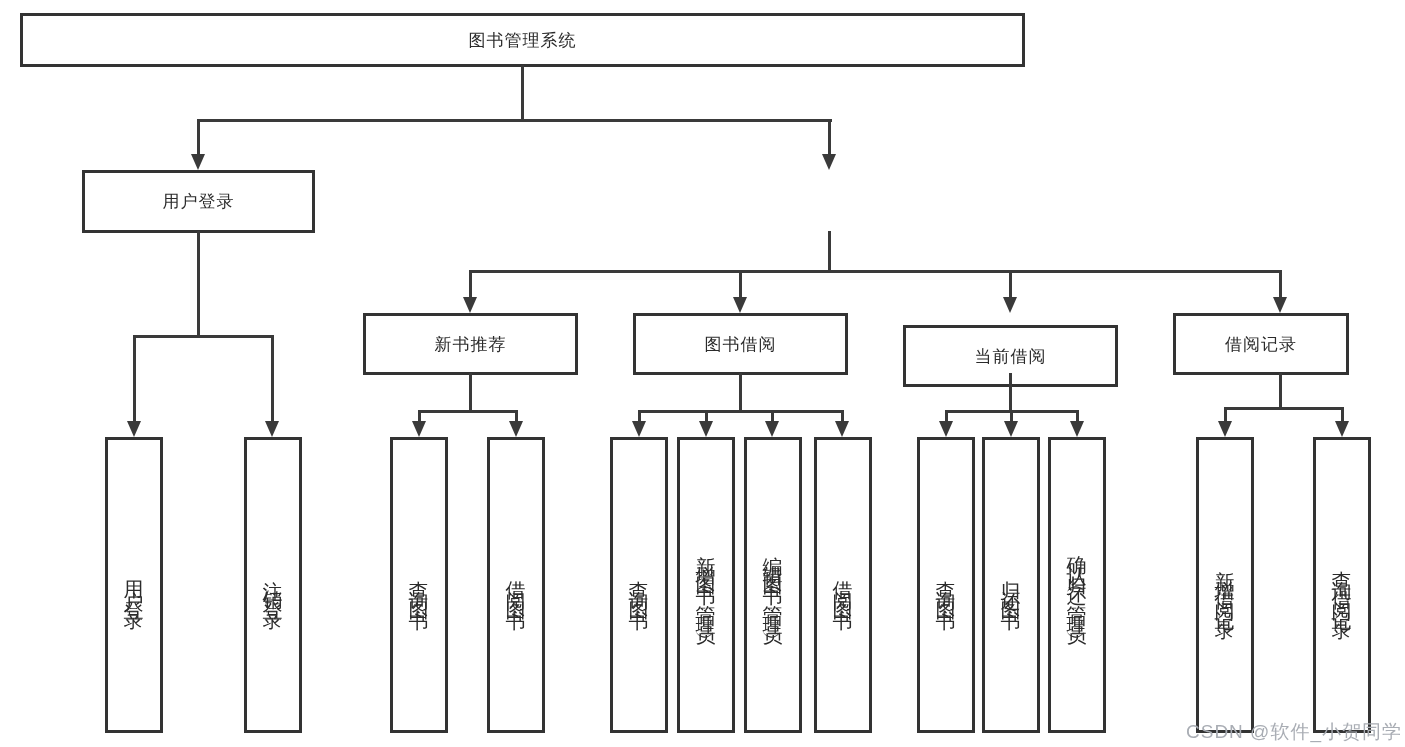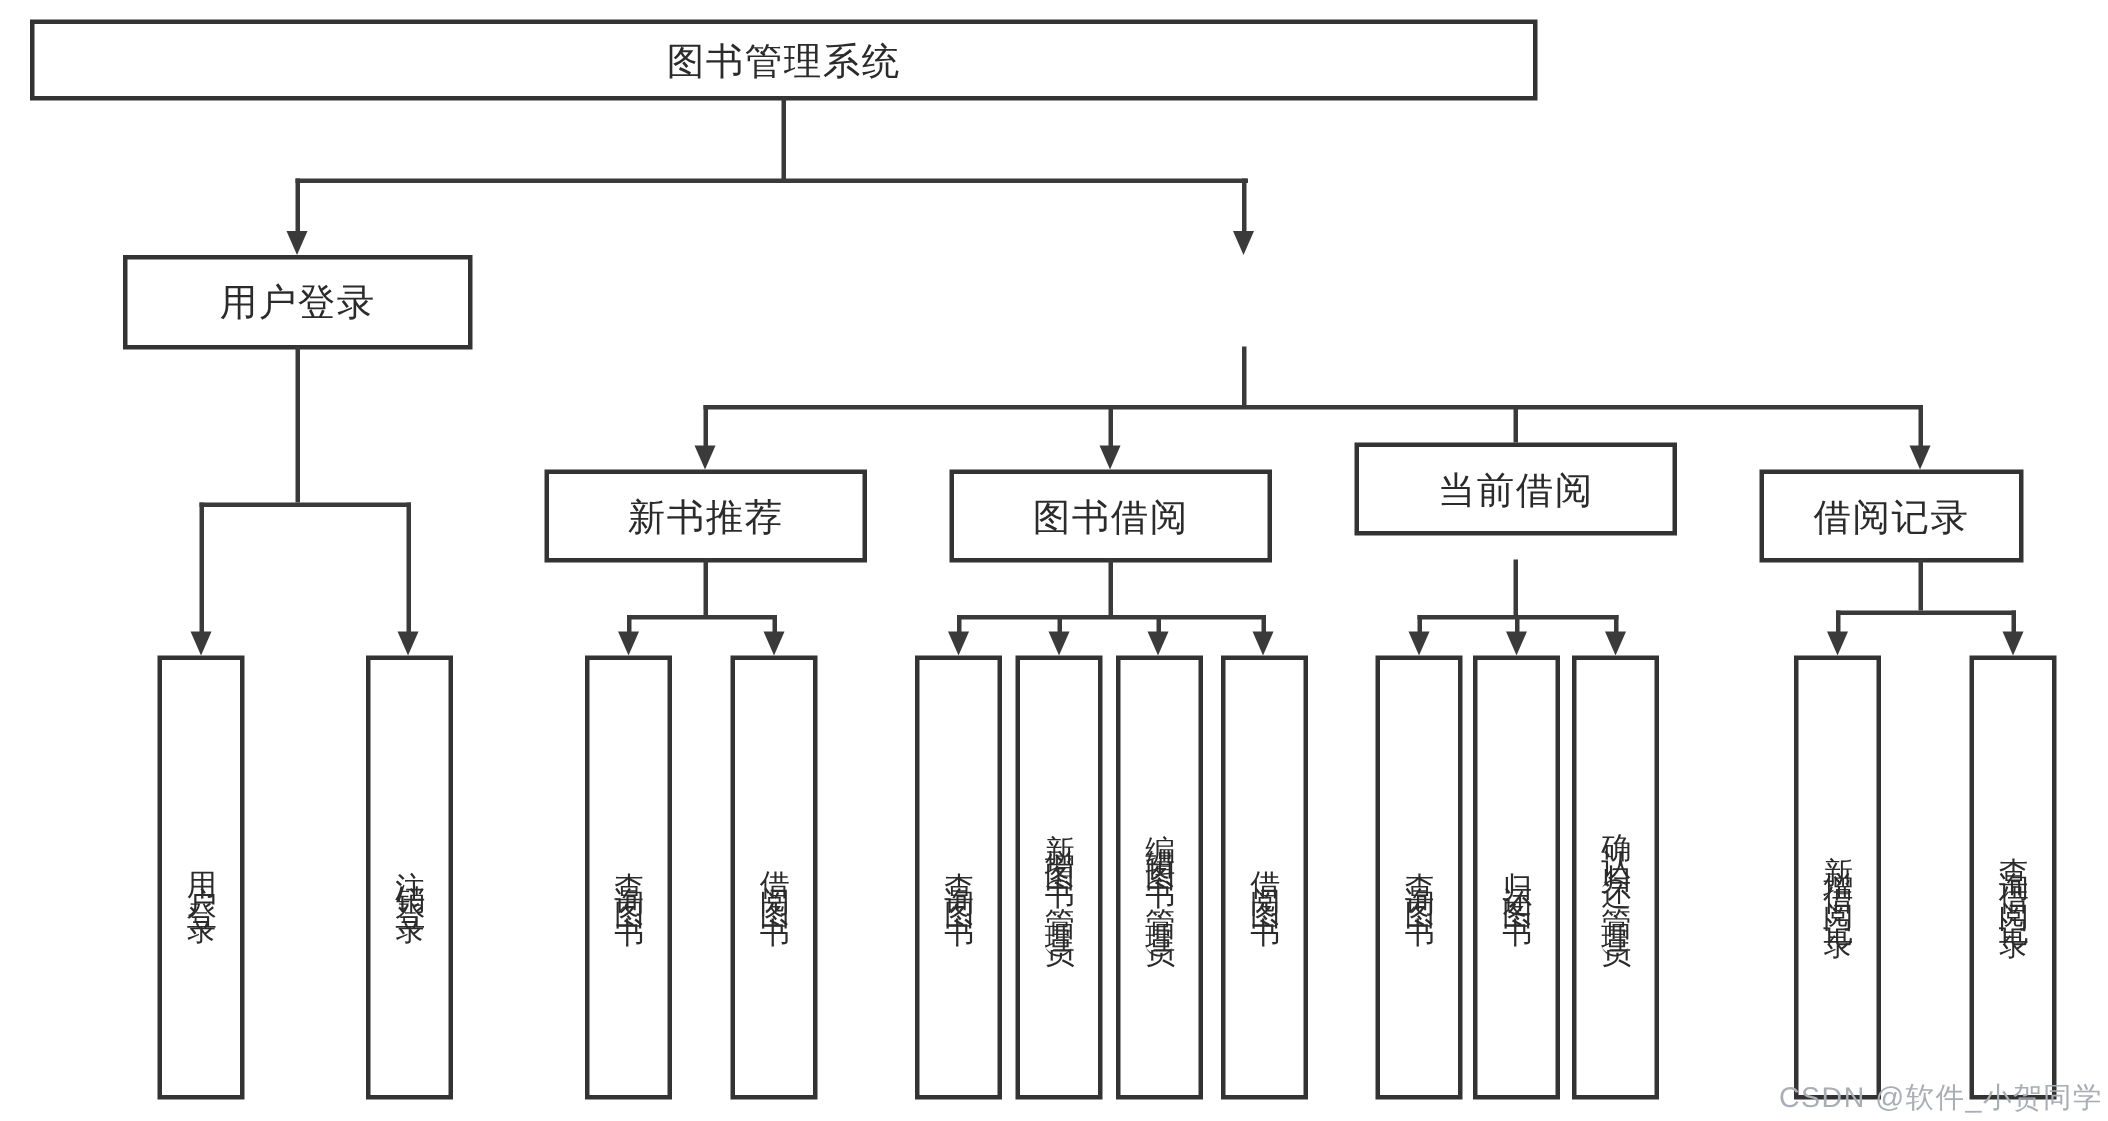--- a/index.html
+++ b/index.html
@@ -12,21 +12,21 @@
     overflow:hidden;
   }
   .box{
     position:absolute;
     background:#ffffff;
     border:3px solid #333333;
     box-sizing:border-box;
     display:flex;align-items:center;justify-content:center;
   }
   .hlabel{
-    font-size:25px;
+    font-size:17px;
     letter-spacing:1px;
     color:#2b2b2b;
     white-space:nowrap;
   }
   .vlabel{
     writing-mode:vertical-rl;
     text-orientation:mixed;
     font-size:20px;
     letter-spacing:10px;
     color:#2b2b2b;
@@ -87,21 +87,21 @@
   <div class="arrow" style="left:1003px;top:297px;"></div>
   <div class="vline" style="left:1279px;top:270px;height:29px;"></div>
   <div class="arrow" style="left:1273px;top:297px;"></div>
 
   <div class="box" style="left:363px;top:313px;width:215px;height:62px;text-align:right;">
     <span class="hlabel">新书推荐</span>
   </div>
   <div class="box" style="left:633px;top:313px;width:215px;height:62px;text-align:right;">
     <span class="hlabel">图书借阅</span>
   </div>
-  <div class="box" style="left:903px;top:295px;width:215px;height:62px;">
+  <div class="box" style="left:903px;top:325px;width:215px;height:62px;">
     <span class="hlabel">当前借阅</span>
   </div>
   <div class="box" style="left:1173px;top:313px;width:176px;height:62px;">
     <span class="hlabel">借阅记录</span>
   </div>
 
   <div class="vline" style="left:469px;top:373px;height:37px;"></div>
   <div class="hline" style="left:418px;top:410px;width:100px;"></div>
   <div class="vline" style="left:418px;top:410px;height:13px;"></div>
   <div class="arrow" style="left:412px;top:421px;"></div>

